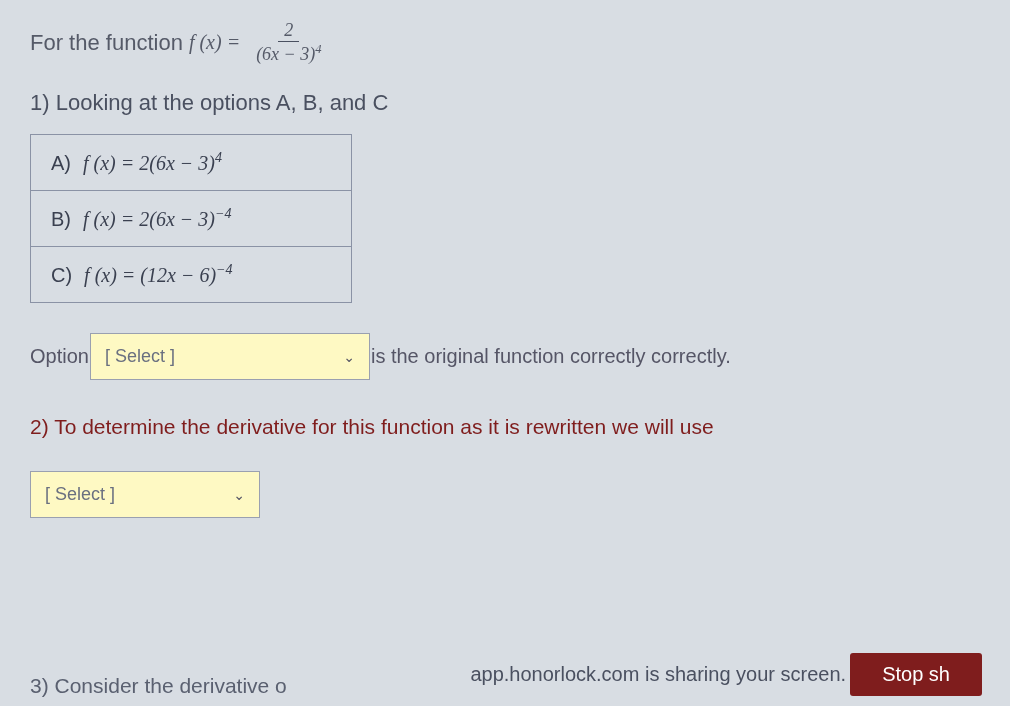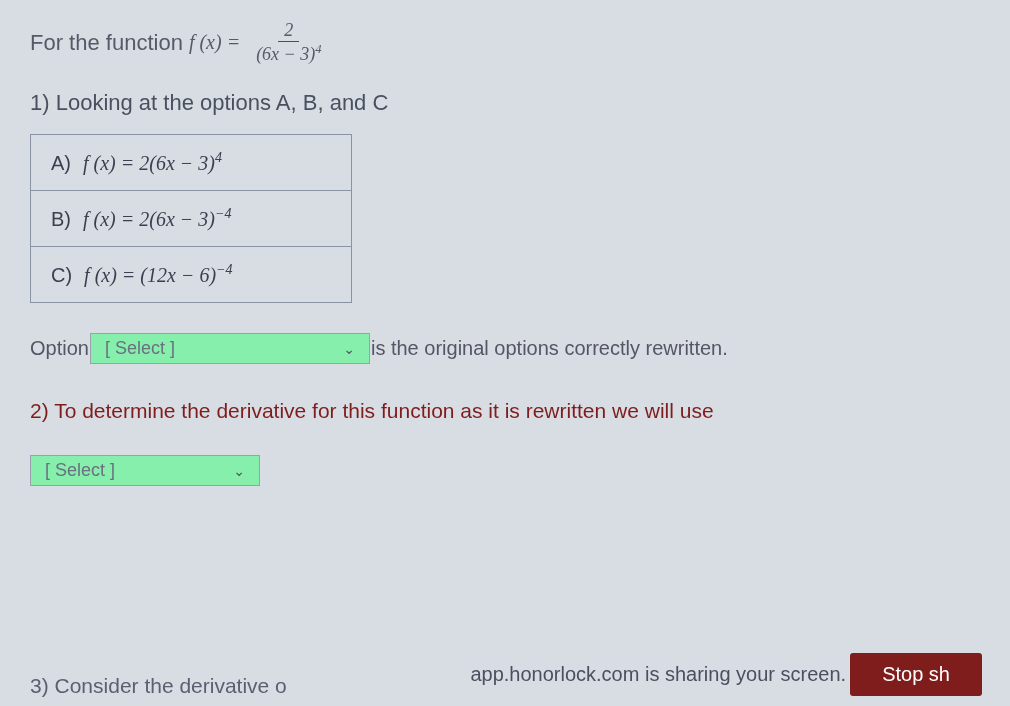--- a/index.html
+++ b/index.html
@@ -81,22 +81,22 @@
       display: flex;
       align-items: center;
       gap: 1px;
       margin-bottom: 35px;
       font-size: 20px;
       color: #556;
       flex-wrap: wrap;
     }
     .select-box {
       border: 1.5px solid #9aa0b0;
-      background: #86efac;
-      padding: 4px 14px;
+      background: #fef9c3;
+      padding: 12px 14px;
       min-width: 280px;
       display: flex;
       justify-content: space-between;
       align-items: center;
       color: #6a7080;
       font-size: 18px;
     }
     .select-box.small {
       min-width: 230px;
     }
@@ -171,21 +171,21 @@
     <span class="math"><span>f (x) = (12x − 6)</span><span class="sup">−4</span></span>
   </div>
 </div>
 
 <div class="answer-line">
   <span>Option</span>
   <div class="select-box">
     <span>[ Select ]</span>
     <span class="chevron">⌄</span>
   </div>
-  <span>is the original options correctly rewritten.</span>
+  <span>is the original function correctly correctly.</span>
 </div>
 
 <div class="q2">2) To determine the derivative for this function as it is rewritten we will use</div>
 
 <div class="answer-line">
   <div class="select-box small">
     <span>[ Select ]</span>
     <span class="chevron">⌄</span>
   </div>
 </div>

